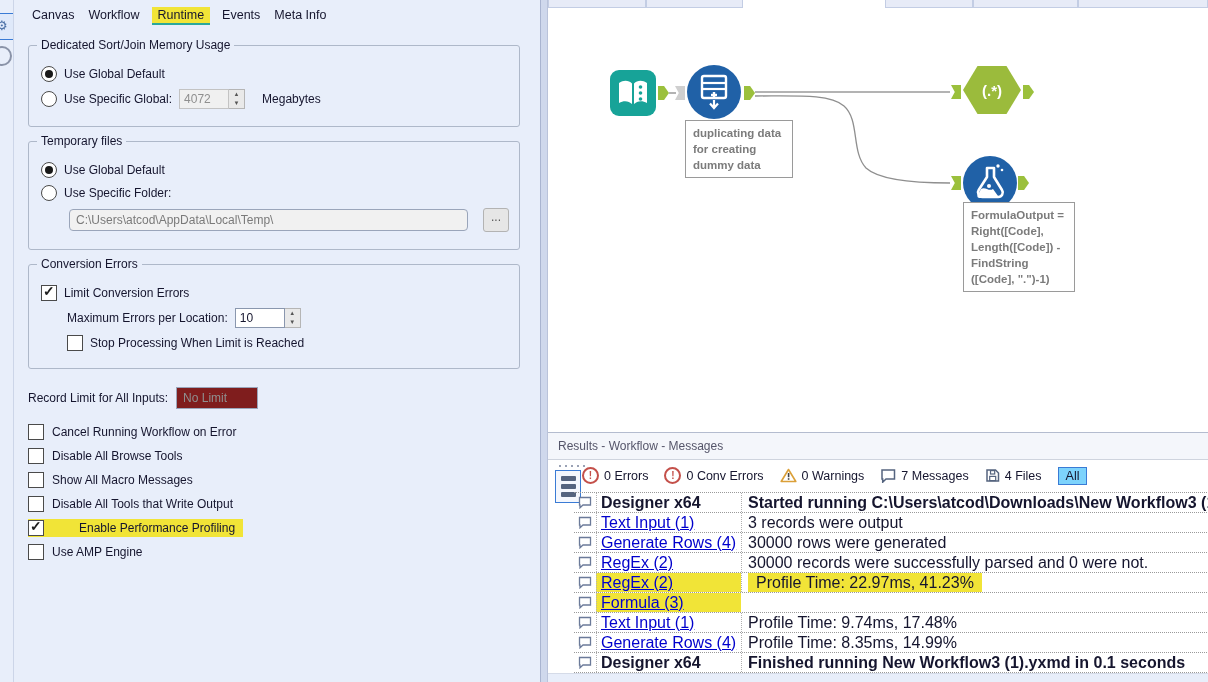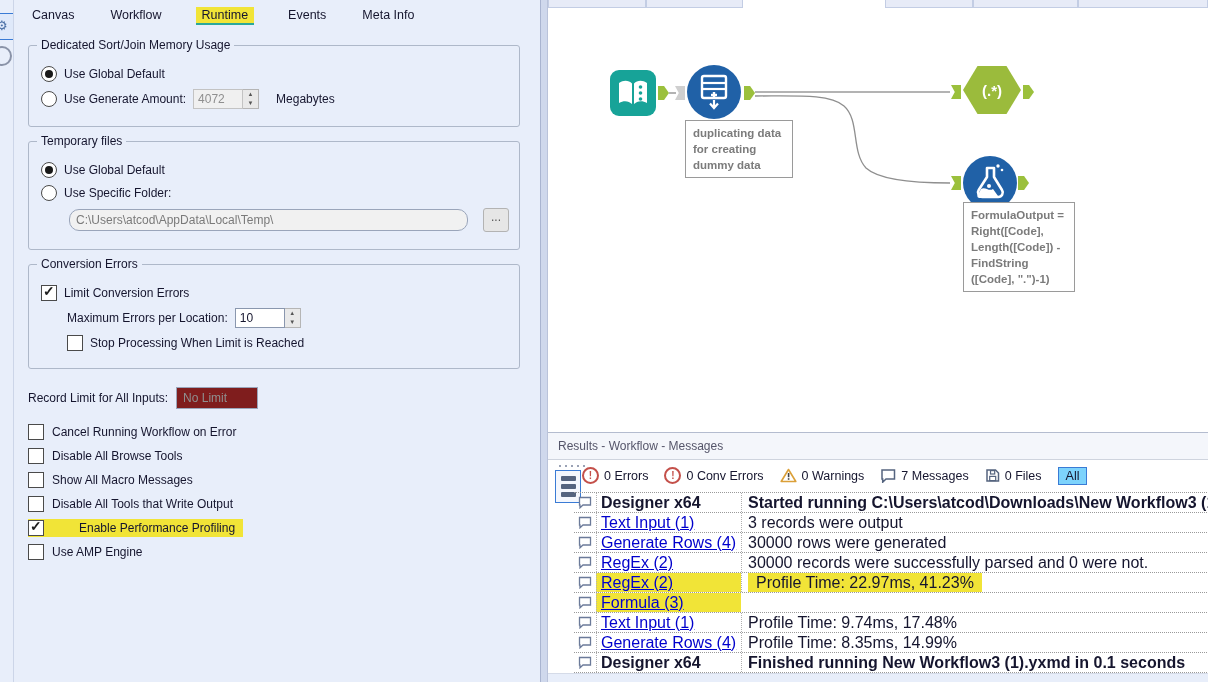--- a/index.html
+++ b/index.html
@@ -10,21 +10,21 @@
   .side-rail{position:absolute;left:0;top:0;width:13px;height:682px;background:#e8eefa;
              border-right:1px solid #ccd5e8;overflow:hidden;}
   .rail-gear{position:absolute;left:-1px;top:13px;width:13px;height:25px;border:1px solid #3a7bd5;
              background:#dfe9fa;color:#4a6fa5;font-size:13px;line-height:24px;overflow:hidden;}
   .rail-gear span{margin-left:-4px;display:inline-block;}
   .rail-circle{position:absolute;left:-8px;top:46px;width:16px;height:16px;border:2px solid #8a93a8;
                border-radius:50%;}
 
   
   .config{position:absolute;left:14px;top:0;width:526px;height:682px;background:#e8eefa;}
-  .tabbar{display:flex;gap:32px;padding:7px 16px 4px 16px;font-size:12.5px;}
+  .tabbar{display:flex;gap:10px;padding:7px 16px 4px 16px;font-size:12.5px;}
   .tab{color:#15152e;cursor:default;padding:1px 2px;}
   .tab[data-active="true"]{background:#f1e437;border-bottom:2px solid #2aa79b;padding:1px 6px;}
 
   .groupbox{position:relative;border:1px solid #aeb8c9;border-radius:3px;margin:14px 20px 0 14px;
             padding:16px 10px 10px 12px;}
   .groupbox .legend{position:absolute;top:-8px;left:8px;background:#e8eefa;padding:0 4px;}
   .g1{margin-top:16px;}
 
   .ctl-row{display:flex;align-items:center;margin:4px 0 7px 0;gap:7px;}
   .indent1{margin-left:26px;}
@@ -38,21 +38,21 @@
 
   .spin{display:inline-flex;height:20px;}
   .spin .val{width:40px;border:1px solid #8a97ae;background:#fff;font-size:12px;
              padding:2px 4px;line-height:15px;}
   .spin.disabled .val{background:#f0f0f0;color:#8f8f8f;border-color:#c3c3c3;}
   .spin .arrows{display:flex;flex-direction:column;width:15px;border:1px solid #b5b5b5;border-left:none;}
   .spin .arrows div{flex:1;background:#e9e9e9;color:#555;font-size:6px;line-height:8px;
                     text-align:center;cursor:default;}
   .txt{border:1px solid #9aa5ba;background:#f1f1f1;color:#7a7a7a;height:20px;line-height:20px;
        padding:0 6px;white-space:nowrap;overflow:hidden;}
-  .temp-path{width:418px;margin-left:28px;border-radius:10px;}
+  .temp-path{width:418px;margin-left:28px;border-radius:4px;}
   .browse-btn{width:26px;height:22px;margin-left:8px;border:1px solid #b3b3b3;background:#e6e6e6;
        border-radius:3px;color:#555;text-align:center;line-height:16px;cursor:default;}
   .nolimit{width:68px;background:#7f1d1d;color:#8f8f8f;}
   .record-row{display:flex;align-items:center;gap:8px;margin:18px 0 14px 14px;}
 
   .options{margin:2px 0 0 14px;}
   .opt-row{display:flex;align-items:center;gap:8px;margin-bottom:6px;height:16px;width:fit-content;
            padding:1px 8px 1px 0;}
   .opt-row[data-highlight="true"]{background:#f1e437;gap:35px;}
 
@@ -135,21 +135,21 @@
     </div>
 
     <div class="groupbox g1">
       <span class="legend">Dedicated Sort/Join Memory Usage</span>
       <div class="ctl-row">
         <span class="radio" data-checked="true"></span>
         <span>Use Global Default</span>
       </div>
       <div class="ctl-row">
         <span class="radio"></span>
-        <span>Use Generate Amount:</span>
+        <span>Use Specific Global:</span>
         <span class="spin disabled">
           <span class="val">4072</span>
           <span class="arrows">
             <div>▲</div>
             <div>▼</div>
           </span>
         </span>
         <span style="margin-left:10px">Megabytes</span>
       </div>
     </div>
@@ -324,21 +324,21 @@
             <path d="M2 2 h12.5 v9 h-8.5 l-3.3 3.2 v-3.2 h-0.7 z" fill="#fff" stroke="#55647f" stroke-width="1.5"></path>
           </svg>
           <span>7 Messages</span>
         </span>
         <span class="tb-item">
           <svg width="15" height="15">
             <path d="M2 2 h8.5 l3 3 v8 h-11.5 z" fill="#fff" stroke="#55647f" stroke-width="1.5"></path>
             <rect x="4.7" y="8.4" width="6" height="4.2" fill="none" stroke="#55647f" stroke-width="1.2"></rect>
             <rect x="5.5" y="2.6" width="4.2" height="3.4" fill="none" stroke="#55647f" stroke-width="1.2"></rect>
           </svg>
-          <span>0 Files</span>
+          <span>4 Files</span>
         </span>
         <span class="all-btn">All</span>
       </div>
 
       <div class="grid">
         <div class="mrow" data-style="bold">
           <span class="cell-icon">
               <svg width="14" height="13">
                 <path d="M1.5 1.5 h11 v7.5 h-7.5 l-3 2.8 v-2.8 h-0.5 z" fill="#fff" stroke="#6b7a99" stroke-width="1.3"></path>
               </svg>

